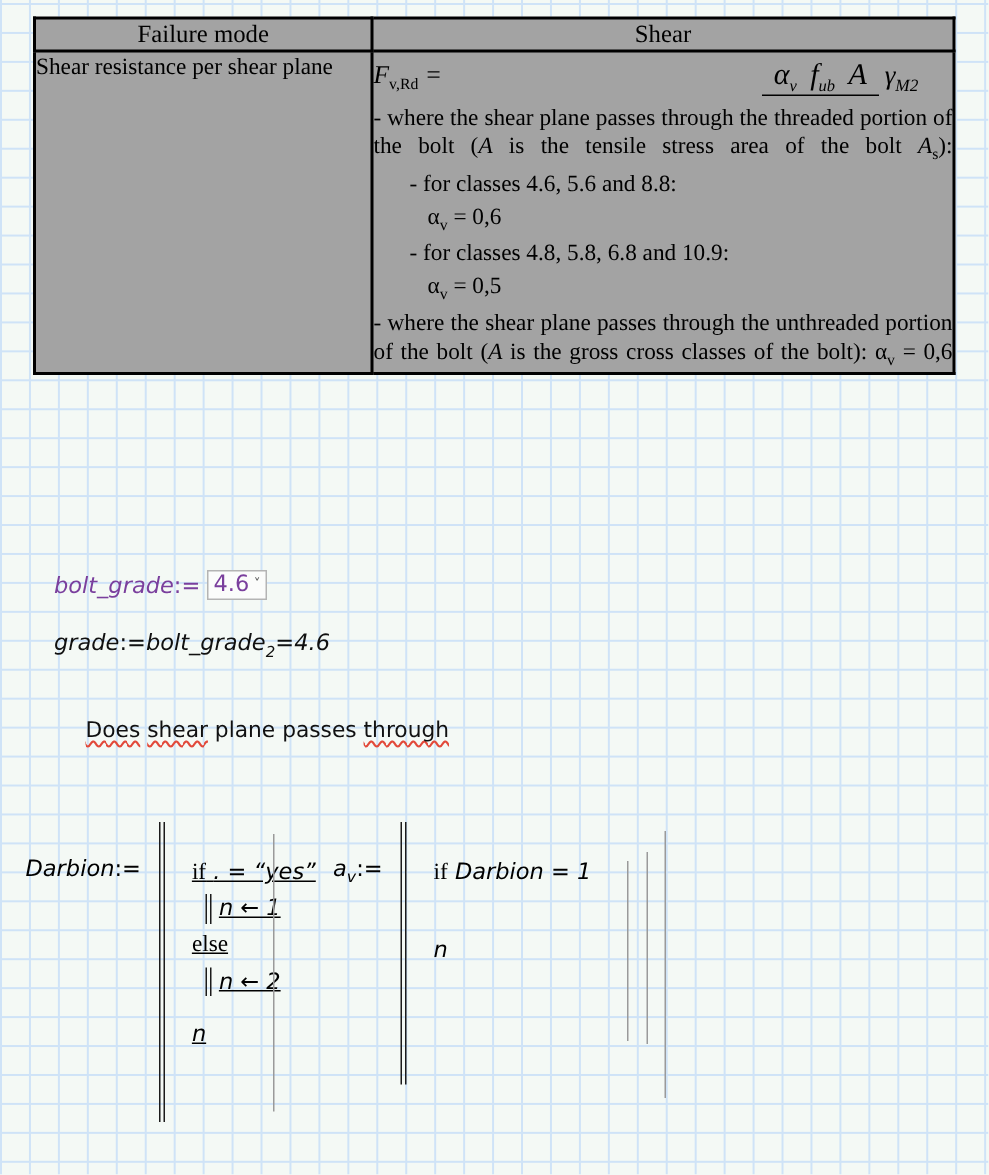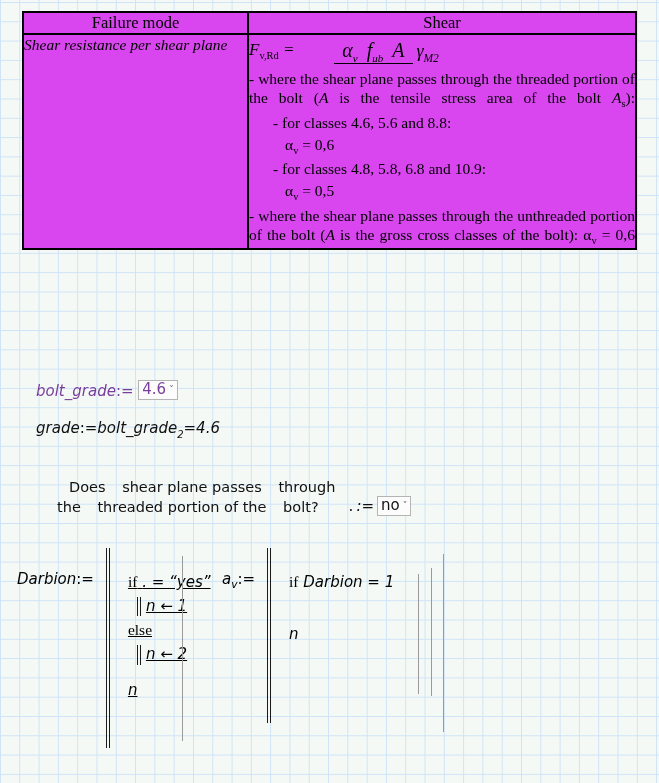--- a/index.html
+++ b/index.html
@@ -34,50 +34,50 @@
     left: 22px;
     top: 11px;
     width: 615px;
     background: #ffffff;
     border: 2px solid #000000;
     border-collapse: collapse;
     z-index: 2;
   }
   #code-table td, #code-table th {
     border: 2px solid #000000;
-    background: #d946ef;
+    background: #a3a3a3;
     vertical-align: top;
     padding: 0;
   }
   .th-cell {
     text-align: center;
     font-weight: normal;
     font-size: 16.5px;
     padding: 9px 4px 10px 4px;
   }
   .col-mode { width: 223px; }
   .col-bolts { width: 386px; }
 
   .cell-mode {
     font-size: 15.5px;
     line-height: 1.32;
     padding: 9px 8px 8px 9px;
-    font-style: italic;
   }
   .cell-bolts {
     font-size: 15.5px;
     line-height: 1.30;
     padding: 7px 7px 7px 8px;
   }
 
   
   .formula-row {
     display: flex;
     align-items: center;
     margin: 2px 0 3px 0;
+    justify-content: space-between;
   }
   .f-lhs {
     font-style: italic;
     font-size: 17px;
     white-space: nowrap;
     padding-right: 3px;
   }
   .f-lhs sub { font-size: 10.5px; font-style: normal; }
   .fraction {
     display: inline-block;
@@ -170,25 +170,25 @@
   }
 
   
   #question-region {
     font-family: "DejaVu Sans", sans-serif;
     font-size: 14.5px;
     color: #111;
     line-height: 1.30;
   }
   .sq {
+    text-decoration: underline;
     text-decoration-style: wavy;
     text-decoration-color: #e24a3b;
     text-decoration-skip-ink: none;
     text-underline-offset: 2px;
-    margin-left: 12px;
   }
 
   
   .prog-wrap { display: flex; align-items: flex-start; gap: 12px; }
   .prog-label {
     font-family: "DejaVu Sans", sans-serif;
     font-style: italic;
     font-size: 15px;
     padding-top: 22px;
     white-space: nowrap;
@@ -268,27 +268,20 @@
   <span>bolt_grade</span><span class="op">:=</span>
   <span class="combo"><span class="val purple">4.6</span><span class="chev purple">˅</span></span>
 </div>
 
 <div class="region math" style="left:36px; top:419px;">
   <span>grade</span><span class="op">:=</span><span>bolt_grade</span><span class="var-sub">2</span><span class="op">=</span><span>4.6</span>
 </div>
 
 <div class="region" id="question-region" style="left:57px; top:478px;">
   <div><span class="sq">Does</span><span> </span><span class="sq">shear</span><span> plane passes </span><span class="sq">through</span></div>
-  <div style="display:flex; align-items:center;">
-    <span><span>the </span><span class="sq">threaded</span><span> portion of the </span><span class="sq">bolt</span><span>?</span></span>
-    <span style="display:inline-block; width:30px;"></span>
-    <span class="math" style="font-style:normal;">.</span>
-    <span class="math op" style="padding:0 3px 0 3px;">:=</span>
-    <span class="combo"><span class="val">no</span><span class="chev">˅</span></span>
-  </div>
 </div>
 
 <div class="region" style="left:17px; top:548px;">
   <div class="prog-wrap">
     <span class="prog-label"><span class="ital">Darbion</span><span class="op">:=</span></span>
     <div class="vbar" style="height:200px;"></div>
     <div class="prog-lines" style="padding-top:22px;text-decoration:underline;">
       <div class="pl"><span class="kw">if</span> <span class="ital">. = “yes”</span></div>
       <div class="body-indent">
           <span class="stmt-bar"></span>

